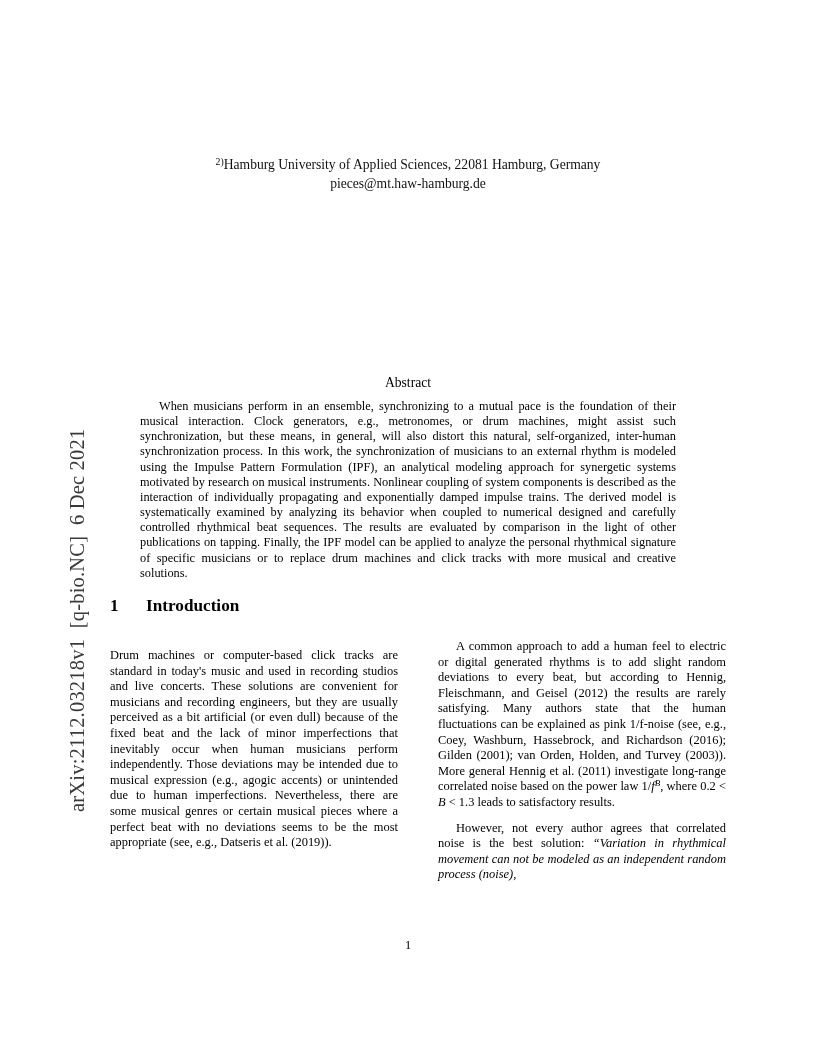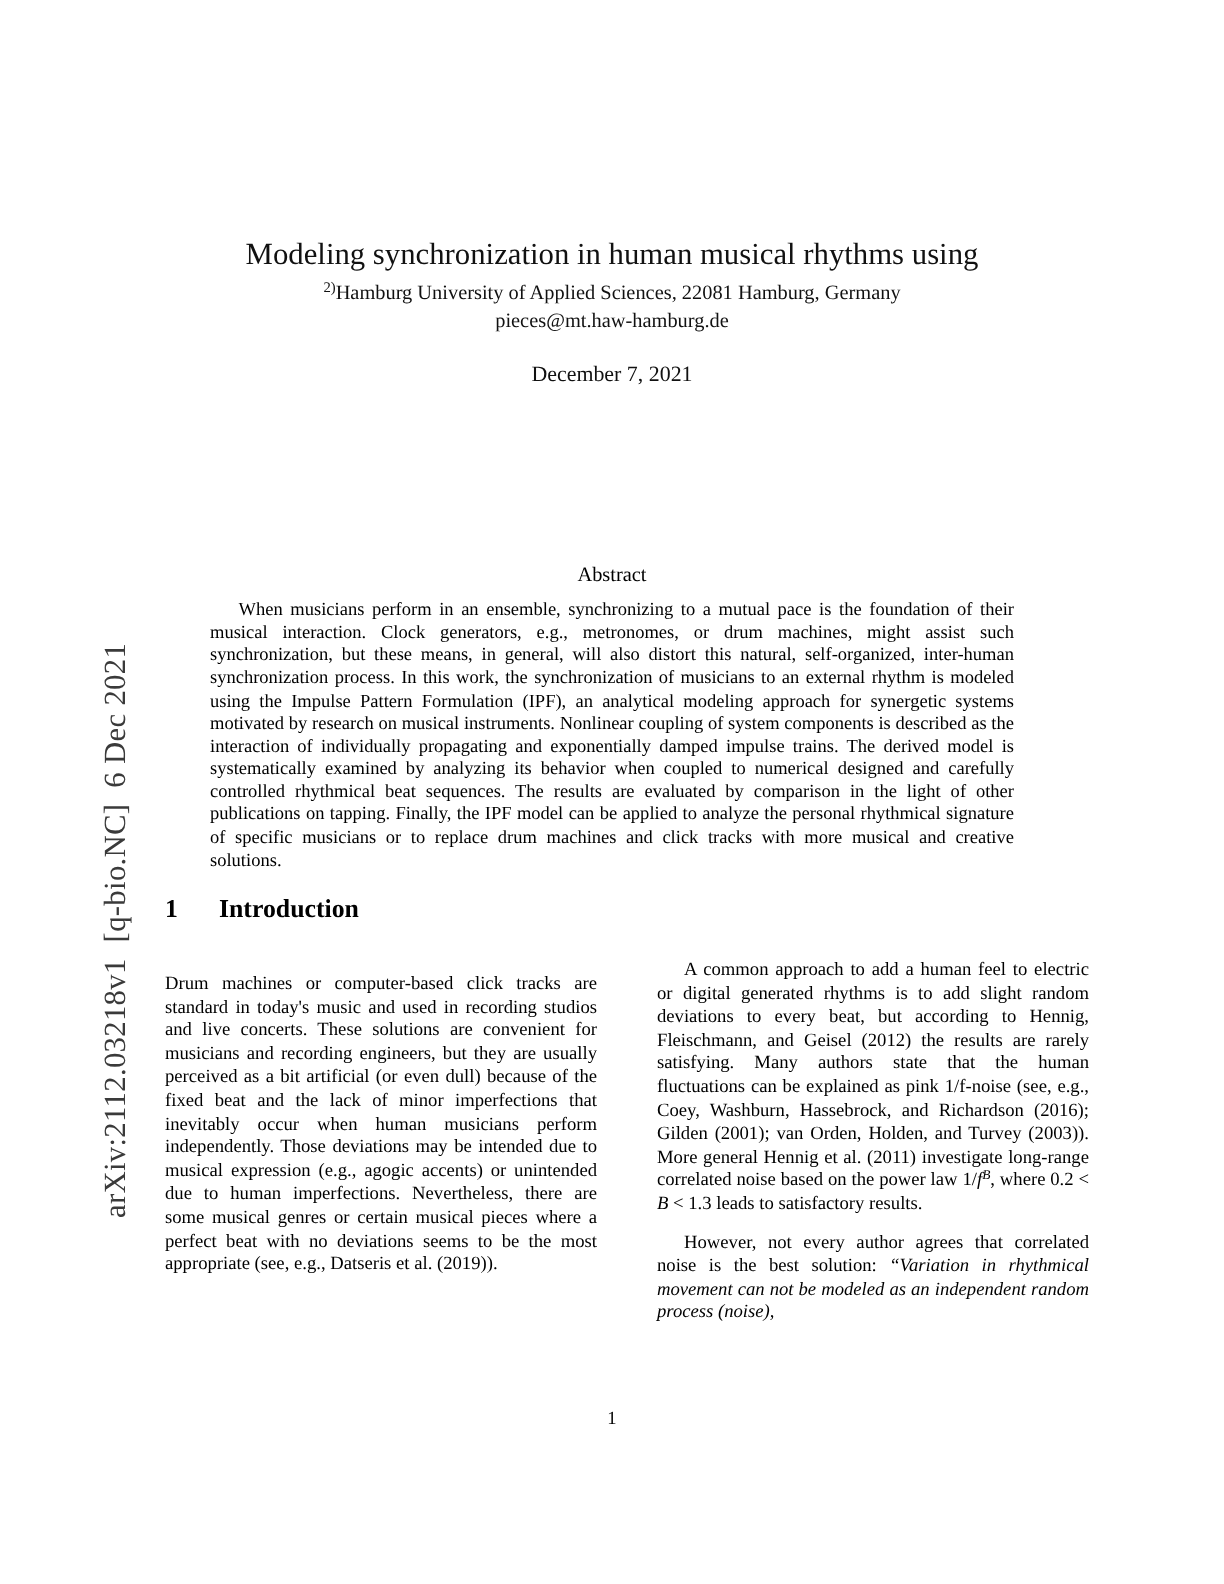--- a/index.html
+++ b/index.html
@@ -157,32 +157,30 @@
 </style>
 </head>
 <body>
 
 <div class="page">
 
   <div class="arxiv-stamp">arXiv:2112.03218v1  [q-bio.NC]  6 Dec 2021</div>
 
   <div class="title-block">
     <h1 class="paper-title">
-      <span class="title-line">Modeling synchronization in human musical rhythms using</span>
     </h1>
 
 
 
     <div class="affil">
       <sup>2)</sup><span>Hamburg University of Applied Sciences, 22081 Hamburg, Germany</span>
     </div>
 
     <div class="email">pieces@mt.haw-hamburg.de</div>
 
-    <div class="pub-date">December 7, 2021</div>
   </div>
 
   <div class="abstract-wrap">
     <div class="abstract-heading">Abstract</div>
     <p class="abstract-body">When musicians perform in an ensemble, synchronizing to a mutual pace is the foundation of their musical interaction. Clock generators, e.g., metronomes, or drum machines, might assist such synchronization, but these means, in general, will also distort this natural, self-organized, inter-human synchronization process. In this work, the synchronization of musicians to an external rhythm is modeled using the Impulse Pattern Formulation (IPF), an analytical modeling approach for synergetic systems motivated by research on musical instruments. Nonlinear coupling of system components is described as the interaction of individually propagating and exponentially damped impulse trains. The derived model is systematically examined by analyzing its behavior when coupled to numerical designed and carefully controlled rhythmical beat sequences. The results are evaluated by comparison in the light of other publications on tapping. Finally, the IPF model can be applied to analyze the personal rhythmical signature of specific musicians or to replace drum machines and click tracks with more musical and creative solutions.</p>
   </div>
 
   <div class="columns">
 
     <div class="col col-left">

